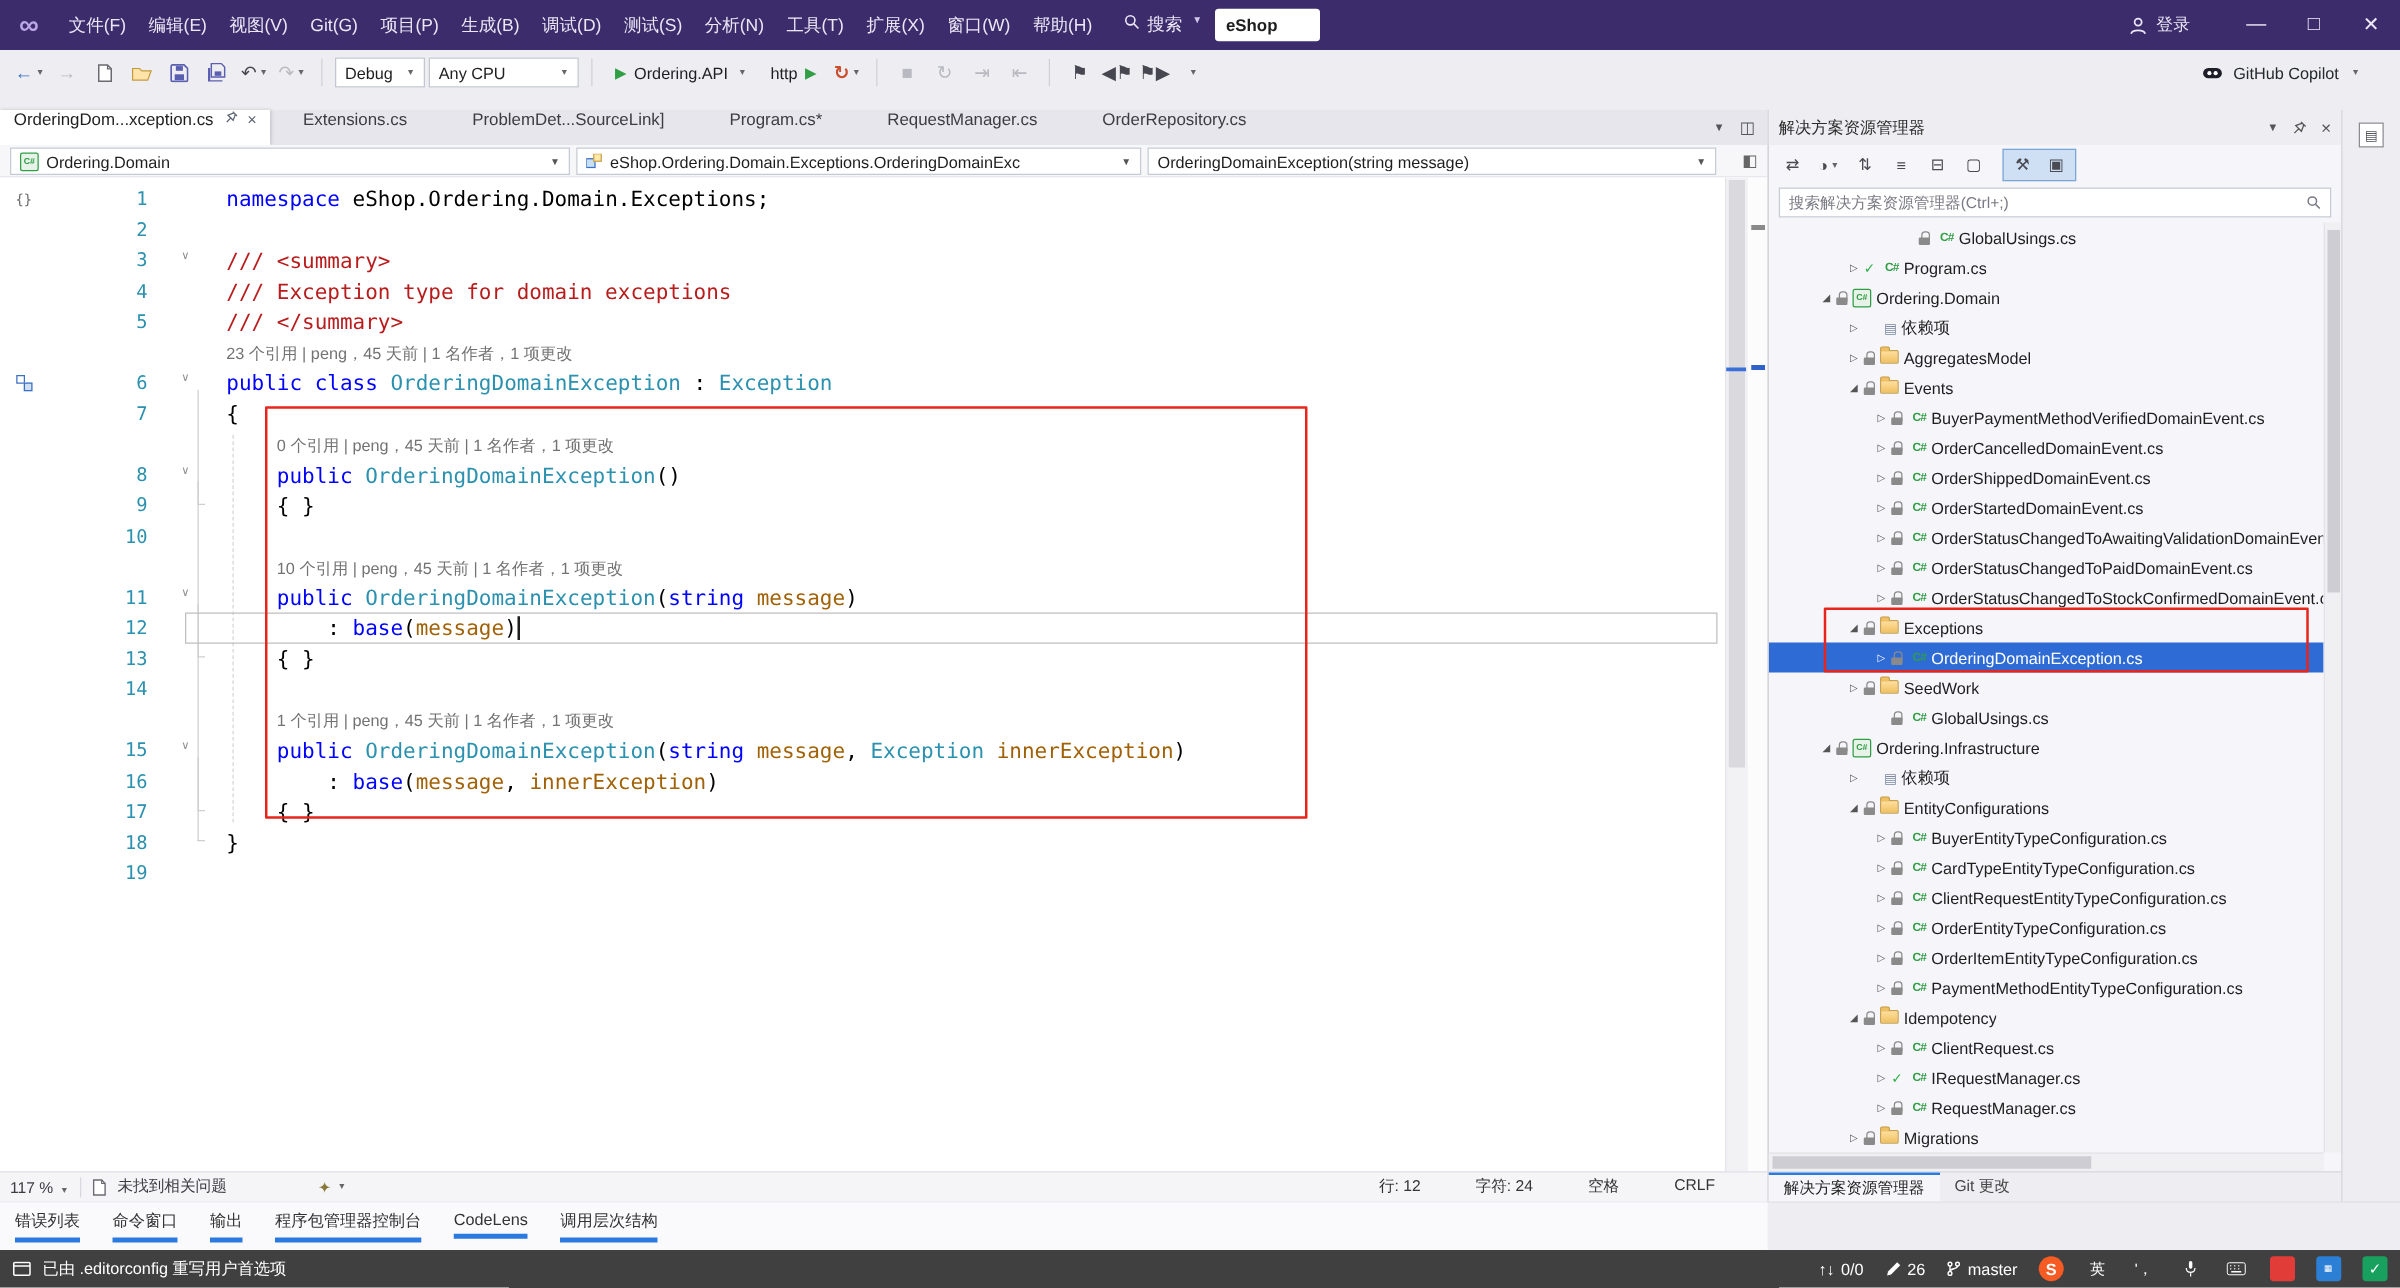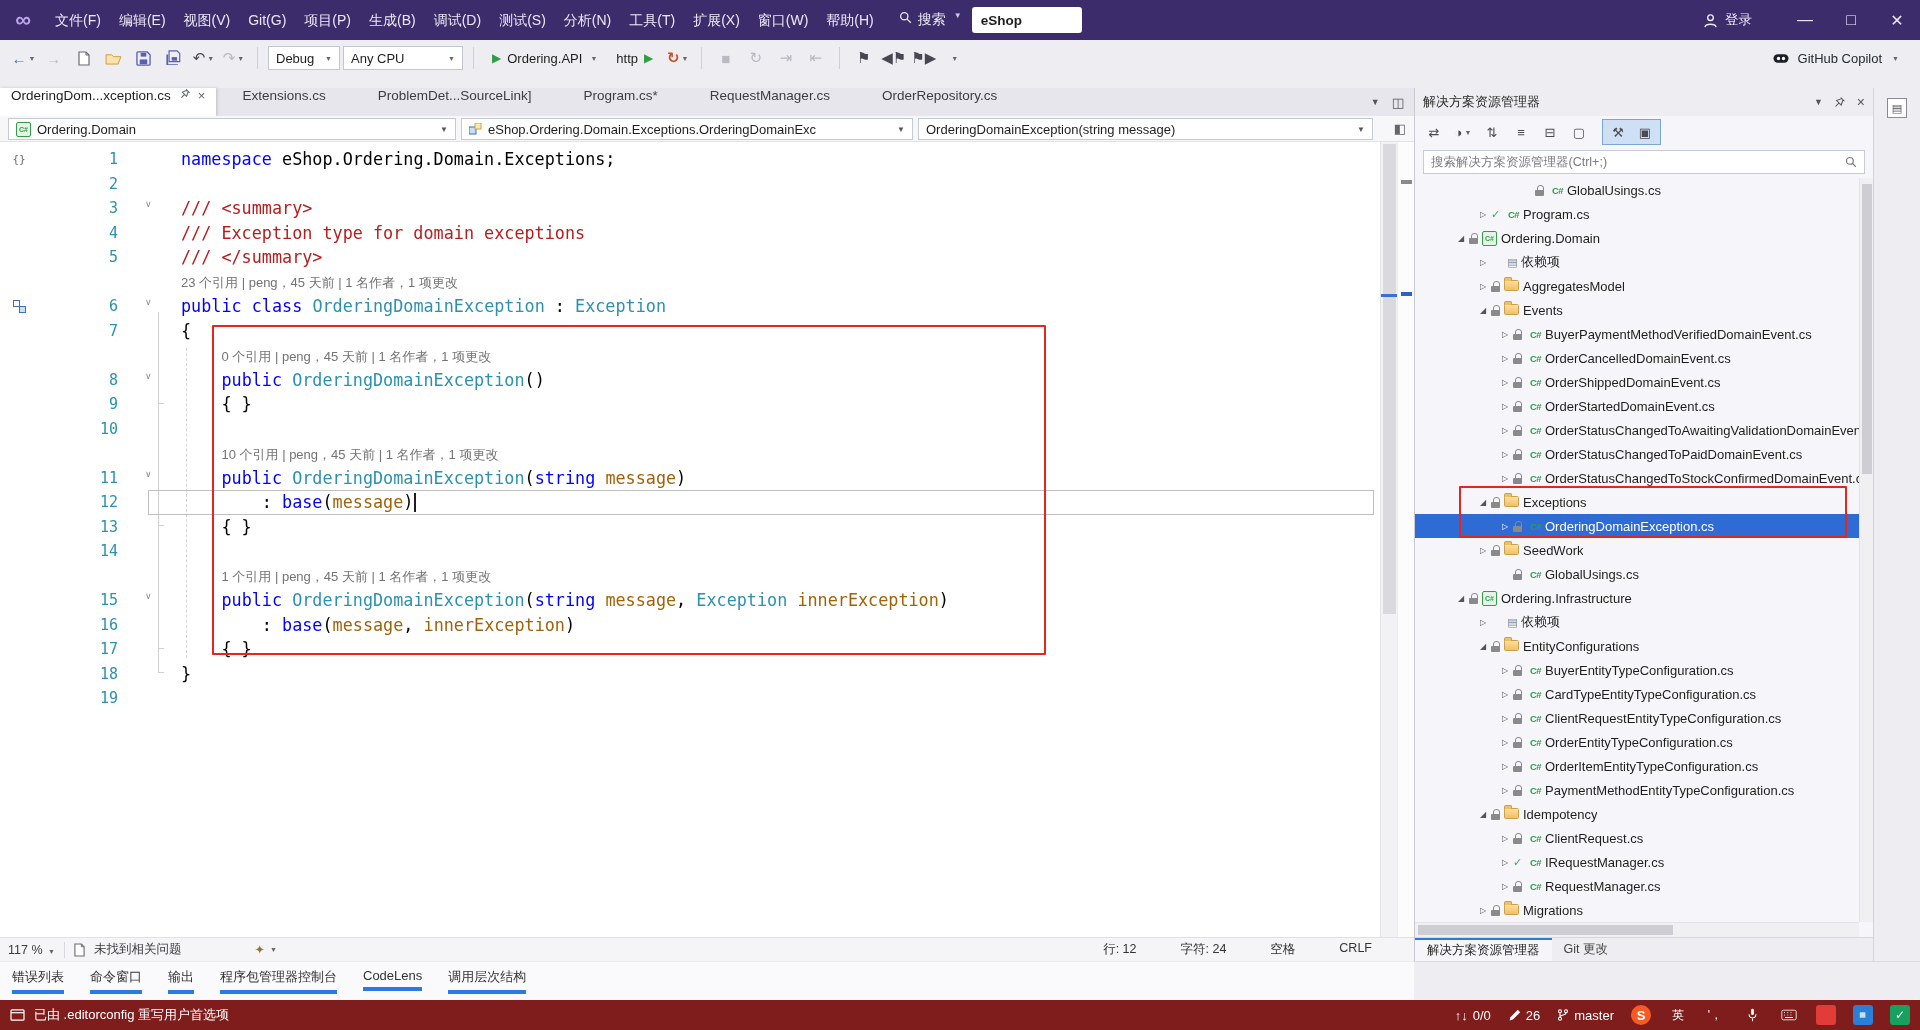--- a/index.html
+++ b/index.html
@@ -12,37 +12,37 @@
     font-size:13px;
     color:#1e1e1e;
   }
   
   #titlebar{position:absolute;top:0;left:0;width:1920px;height:40px;background:#3d2c6b;display:flex;align-items:center;color:#ece7f7;}
   .vs-logo{width:46px;text-align:center;font-size:22px;font-weight:bold;color:#b9a7ea;font-style:italic;}
   #menu-bar{display:flex;align-items:center;height:40px;}
   .menu-item{padding:0 9px;font-size:14px;line-height:40px;color:#ece7f7;cursor:default;white-space:nowrap;}
   .tb-search{display:flex;gap:6px;margin-left:16px;font-size:14px;color:#ece7f7;}
   .tb-search .dd{font-size:8px;color:#cfc6e8;}
-  .search-box{margin-left:10px;width:110px;height:26px;background:#ffffff;border-radius:3px;color:#1e1e1e;font-size:13.5px;display:flex;align-items:center;padding-left:9px;font-weight:600;}
+  .search-box{margin-left:10px;width:84px;height:26px;background:#ffffff;border-radius:3px;color:#1e1e1e;font-size:13.5px;display:flex;align-items:center;padding-left:9px;font-weight:600;}
   .tb-right{margin-left:auto;display:flex;align-items:center;height:40px;}
   .signin{display:flex;align-items:center;gap:7px;font-size:13.5px;margin-right:30px;}
   .win-btn{width:46px;height:40px;display:flex;align-items:center;justify-content:center;font-size:16px;color:#efeaf8;}
   
   #toolbar{position:absolute;top:40px;left:0;width:1920px;height:48px;background:#eeeef2;}
   .tool-row{display:flex;align-items:center;height:36px;padding-left:10px;gap:3px;}
   .ti{min-width:27px;height:26px;display:flex;align-items:center;justify-content:center;font-size:15px;color:#474752;}
   .ti.dis{color:#b9b9c2;}
   .ti.accent{color:#3a73c8;}
   .ti.hot{color:#c9502e;font-weight:bold;}
   .dd{font-size:7px;color:#666;margin-left:2px;}
   .tsep{width:1px;height:22px;background:#cfcfd8;margin:0 7px;flex:none;}
   .combo{height:24px;background:#fff;border:1px solid #c2c6d0;display:flex;align-items:center;font-size:13px;color:#1e1e1e;padding:0 7px;justify-content:space-between;gap:8px;}
   .run-group{display:flex;align-items:center;gap:6px;padding:0 8px;font-size:13px;color:#1e1e1e;white-space:nowrap;}
   .play{color:#2f9e44;font-size:12px;}
-  .copilot{position:absolute;right:21px;top:0;height:36px;display:flex;align-items:center;gap:8px;font-size:13px;color:#24292f;}
+  .copilot{position:absolute;right:32px;top:0;height:36px;display:flex;align-items:center;gap:8px;font-size:13px;color:#24292f;}
   
   #tabstrip{position:absolute;top:88px;left:0;width:1414px;height:28px;background:#e6e6ec;display:flex;align-items:stretch;}
   #tabs-container{display:flex;align-items:stretch;}
   .tab{display:flex;align-items:flex-start;padding:0 26px;font-size:13.5px;color:#3c3c42;white-space:nowrap;}
   .tab.active{background:#ffffff;color:#1e1e1e;padding:0 11px;box-shadow:1px 0 3px rgba(0,0,0,.18);}
   .tab-pin{margin-left:9px;display:flex;align-items:center;}
   .tab-close{margin-left:7px;font-size:13px;color:#5f6673;}
   .tabstrip-icons{margin-left:auto;display:flex;align-items:center;gap:12px;padding-right:10px;color:#55555e;}
   
   #navbar{position:absolute;top:116px;left:0;width:1414px;height:26px;background:#f7f7fa;border-bottom:1px solid #e2e2e8;}
@@ -120,21 +120,21 @@
   .se-vthumb{position:absolute;left:2px;top:6px;width:10px;height:290px;background:#cdcdd3;}
   .se-hscroll{position:absolute;left:0;right:14px;bottom:24px;height:15px;background:#f0f0f3;border-top:1px solid #e2e2e8;}
   .se-hthumb{position:absolute;left:3px;top:2px;width:255px;height:10px;background:#cdcdd3;}
   #se-bottom-tabs{position:absolute;left:0;bottom:0;width:100%;height:24px;display:flex;background:#eeeef2;border-top:1px solid #d6d6de;}
   .sbt{padding:0 12px;font-size:12.5px;display:flex;align-items:center;color:#444;}
   .sbt.active{background:#f6f6fa;color:#1e1e1e;border-top:2px solid #2a7ae0;}
   
   #right-strip{position:absolute;top:88px;left:1873px;width:47px;height:873px;background:#eeeef2;border-left:1px solid #d4d4da;}
   .strip-icon{margin:10px auto;width:20px;height:20px;border:1px solid #8a8a92;color:#55555e;font-size:11px;display:flex;align-items:center;justify-content:center;background:#fff;}
   
-  #statusbar{position:absolute;top:1000px;left:0;width:1920px;height:30px;background:#7f1d1d;color:#fff;display:flex;align-items:center;font-size:13px;padding:0 10px;gap:9px;}
+  #statusbar{position:absolute;top:1000px;left:0;width:1920px;height:30px;background:#404040;color:#fff;display:flex;align-items:center;font-size:13px;padding:0 10px;gap:9px;}
   .sb-right{margin-left:auto;display:flex;align-items:center;gap:17px;}
   .sb-item{display:flex;align-items:center;gap:5px;white-space:nowrap;}
   .ime-chip{height:20px;min-width:20px;display:flex;align-items:center;justify-content:center;border-radius:3px;font-size:12px;color:#fff;}
   .sogou{background:#f55b23;font-weight:bold;border-radius:50%;width:20px;height:20px;font-size:13px;}
   .chip-red{background:#e23c39;width:20px;}
   .chip-blue{background:#2b7fd4;width:20px;letter-spacing:1px;font-size:7px;}
   .chip-green{background:#18a05e;width:20px;}
 </style>
 </head>
 <body>

